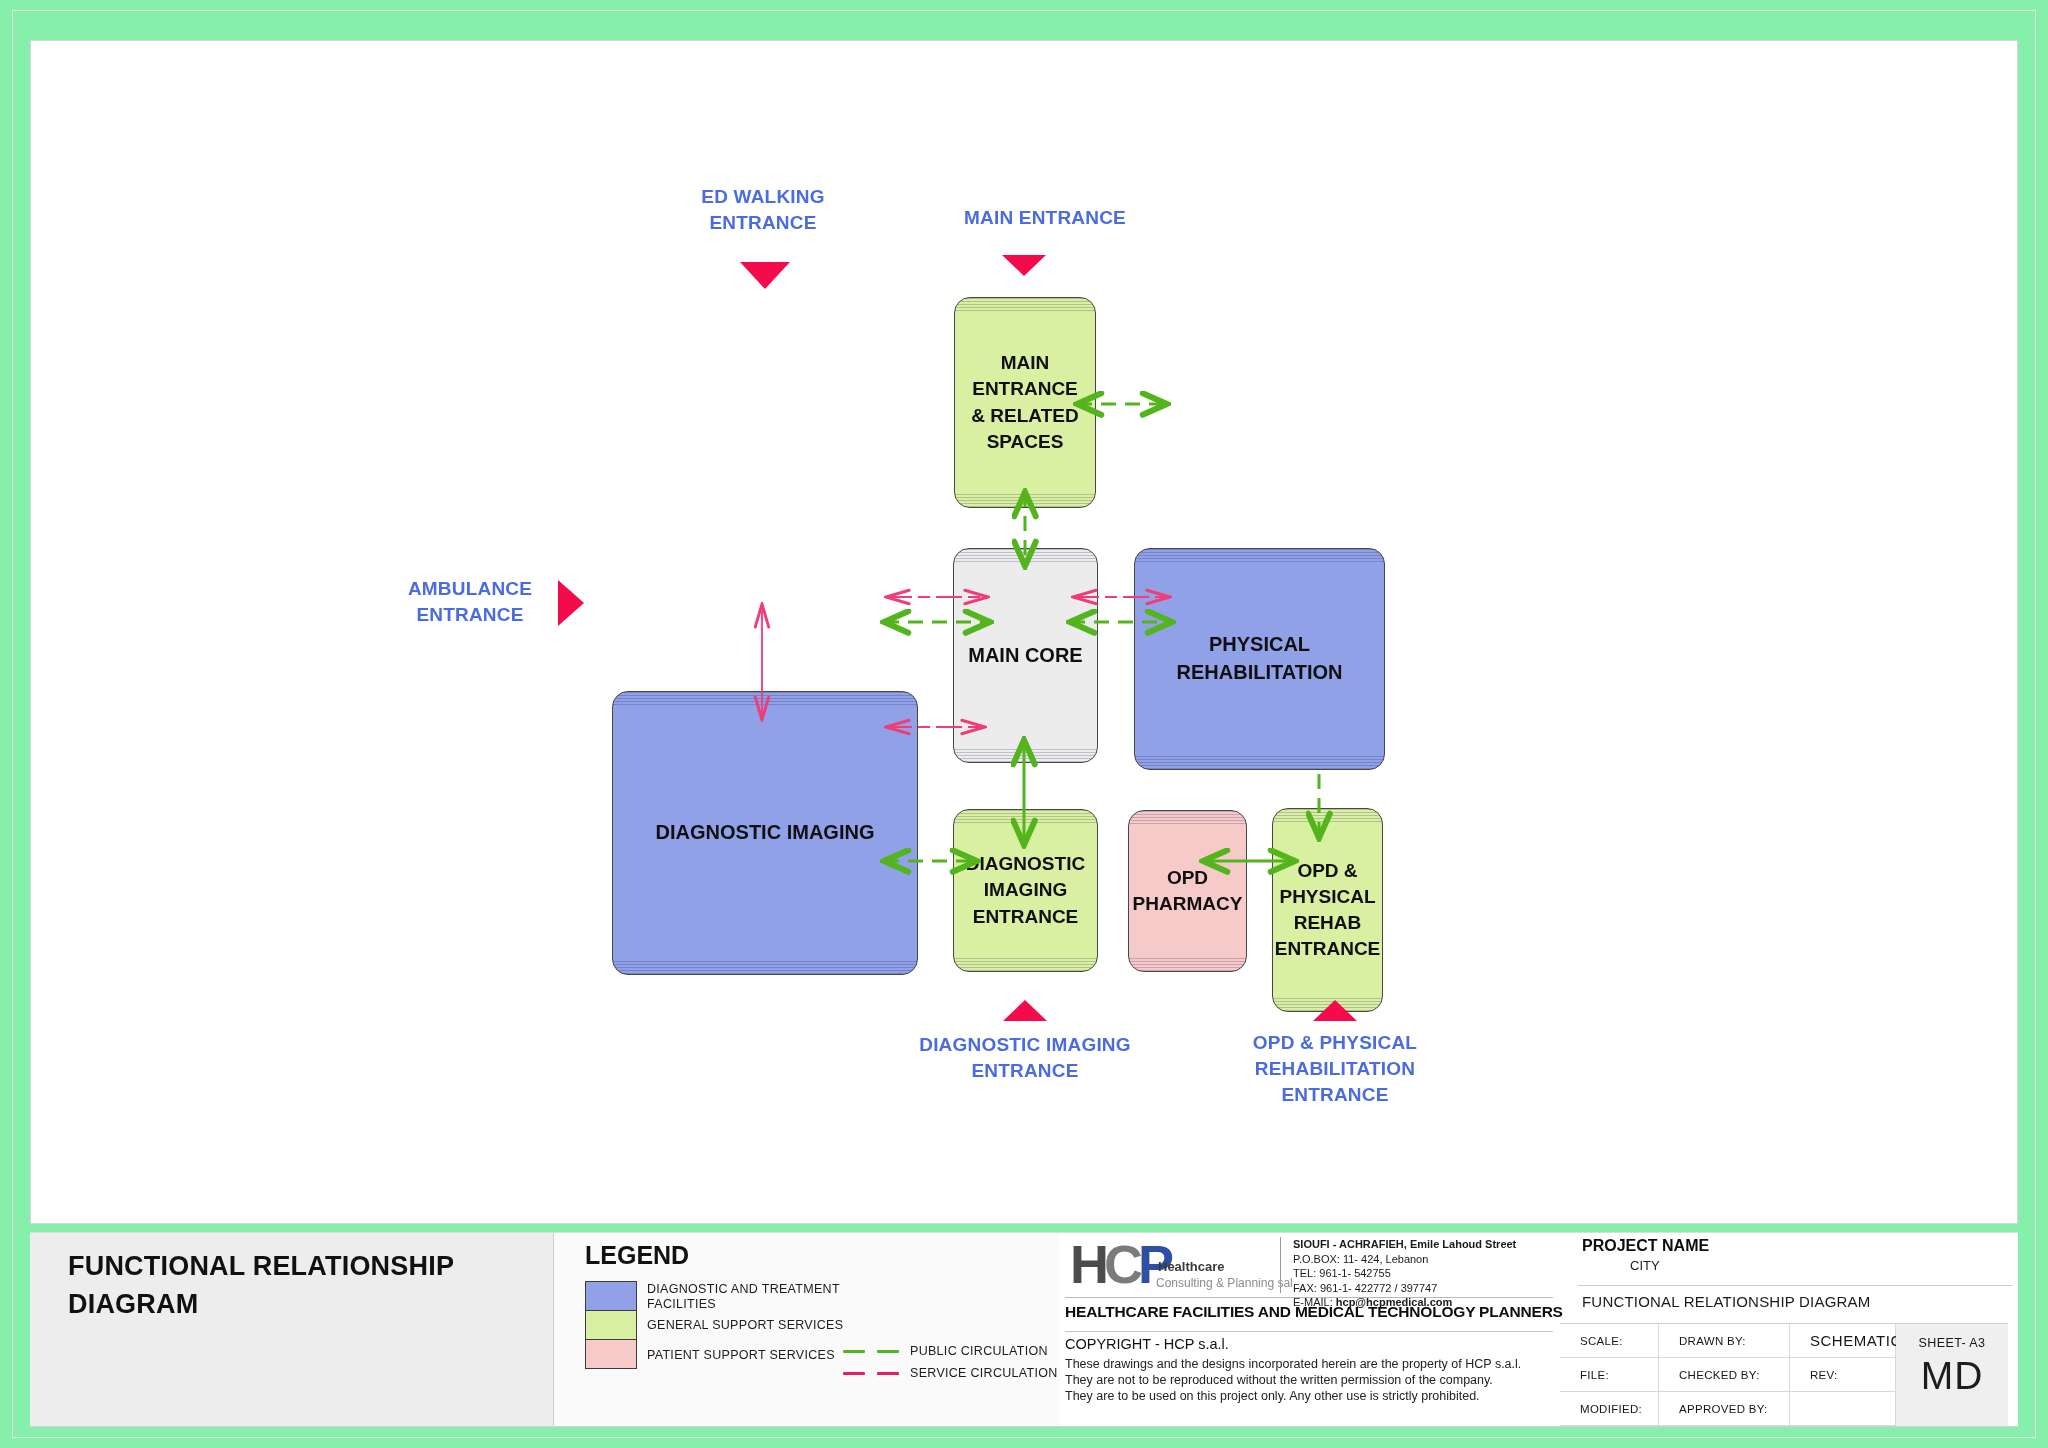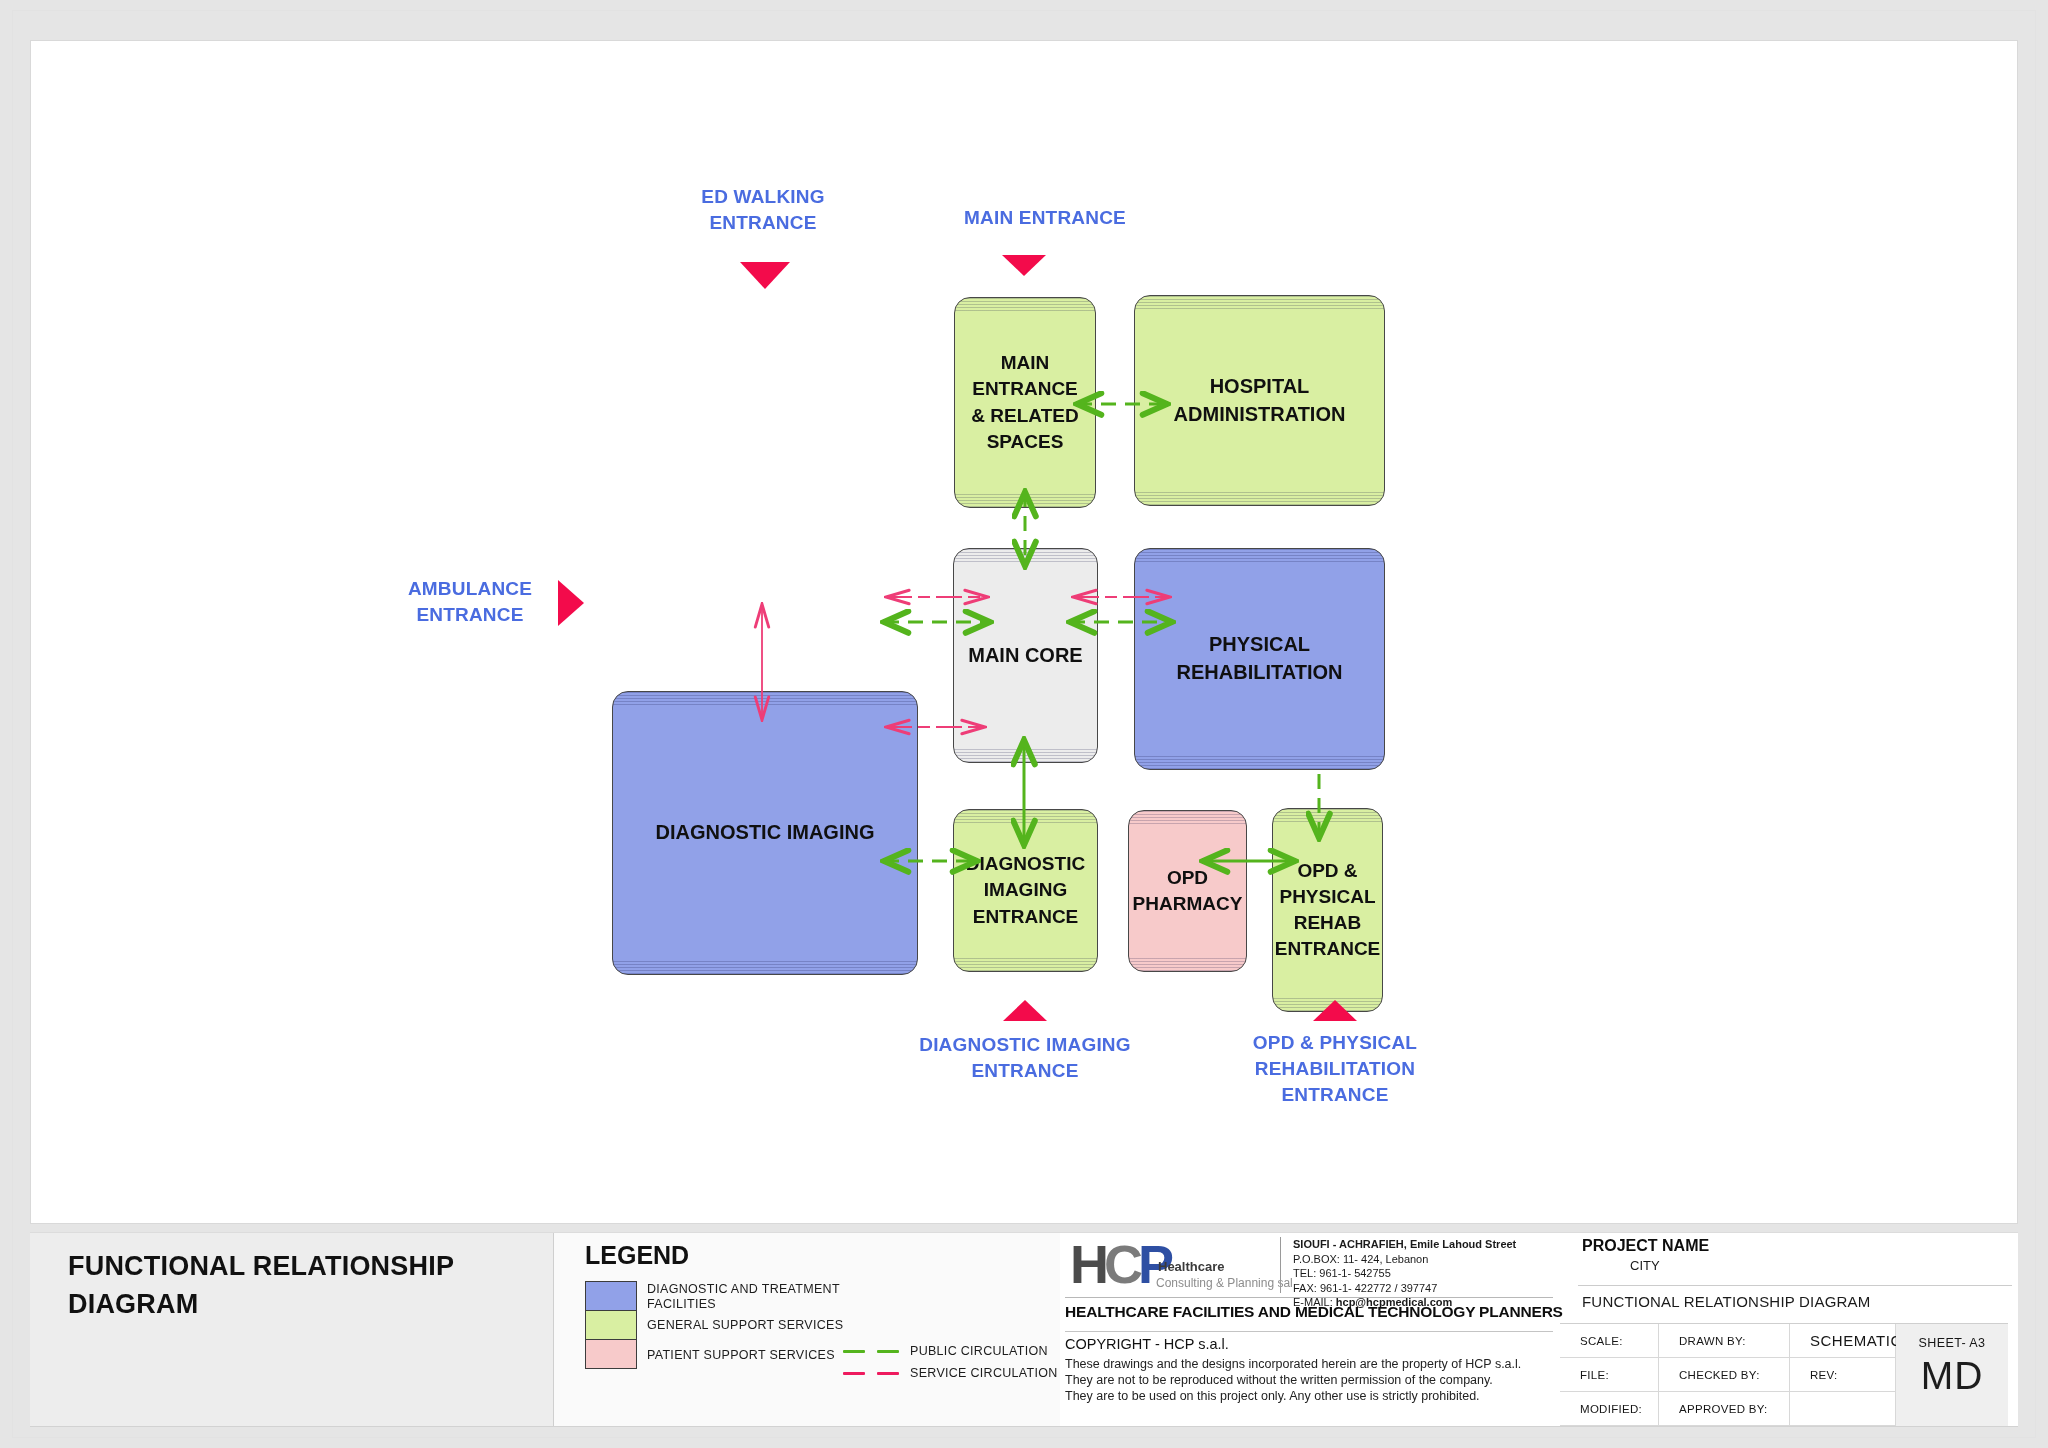--- a/index.html
+++ b/index.html
@@ -1,17 +1,17 @@
 <!DOCTYPE html>
 <html><head>
 <meta charset="utf-8">
 <style>
   html,body{margin:0;padding:0;background:#ffffff;}
   body{font-family:"Liberation Sans",sans-serif;}
-  .sheet{position:relative;width:2048px;height:1448px;background:#e5e5e5;overflow:hidden;}
+  .sheet{position:relative;width:2048px;height:1448px;background:#86efac;overflow:hidden;}
   .sheet-border{position:absolute;left:12px;top:10px;width:2022px;height:1426px;border:1px solid #e2e2e2;}
   .diagram-area{position:absolute;left:30px;top:40px;width:1986px;height:1182px;border:1px solid #d9d9d9;background:#fff;}
 
   
   .box{position:absolute;box-sizing:border-box;border:1px solid #474747;border-radius:16px;
        display:flex;align-items:center;justify-content:center;text-align:center;
        font-weight:700;color:#101010;white-space:pre-line;overflow:hidden;line-height:1.38;}
   .box::before,.box::after{content:"";position:absolute;left:0;right:0;height:13px;
        background:repeating-linear-gradient(to bottom,rgba(10,10,60,.20) 0 1px,transparent 1px 3px);}
   .box::before{top:0;}
@@ -97,22 +97,20 @@
   <div class="entrance-label" style="left:905px;top:1032px;width:240px;">DIAGNOSTIC IMAGING
 ENTRANCE</div>
   <div class="entrance-label" style="left:1235px;top:1030px;width:200px;">OPD &amp; PHYSICAL
 REHABILITATION
 ENTRANCE</div>
 
   <div class="box green" style="left:954px;top:297px;width:142px;height:211px;font-size:19px;">MAIN
 ENTRANCE
 &amp; RELATED
 SPACES</div>
-  <div class="box green" style="left:1134px;top:295px;width:251px;height:211px;font-size:20px;">HOSPITAL
-ADMINISTRATION</div>
   <div class="box gray" style="left:953px;top:548px;width:145px;height:215px;font-size:20px;">MAIN CORE</div>
   <div class="box blue" style="left:1134px;top:548px;width:251px;height:222px;font-size:20px;">PHYSICAL
 REHABILITATION</div>
   <div class="box blue" style="left:612px;top:691px;width:306px;height:284px;font-size:20px;">DIAGNOSTIC IMAGING</div>
   <div class="box green" style="left:953px;top:809px;width:145px;height:163px;font-size:19px;">DIAGNOSTIC
 IMAGING
 ENTRANCE</div>
   <div class="box pink" style="left:1128px;top:810px;width:119px;height:162px;font-size:19px;">OPD
 PHARMACY</div>
   <div class="box green" style="left:1272px;top:808px;width:111px;height:204px;font-size:19px;">OPD &amp;

